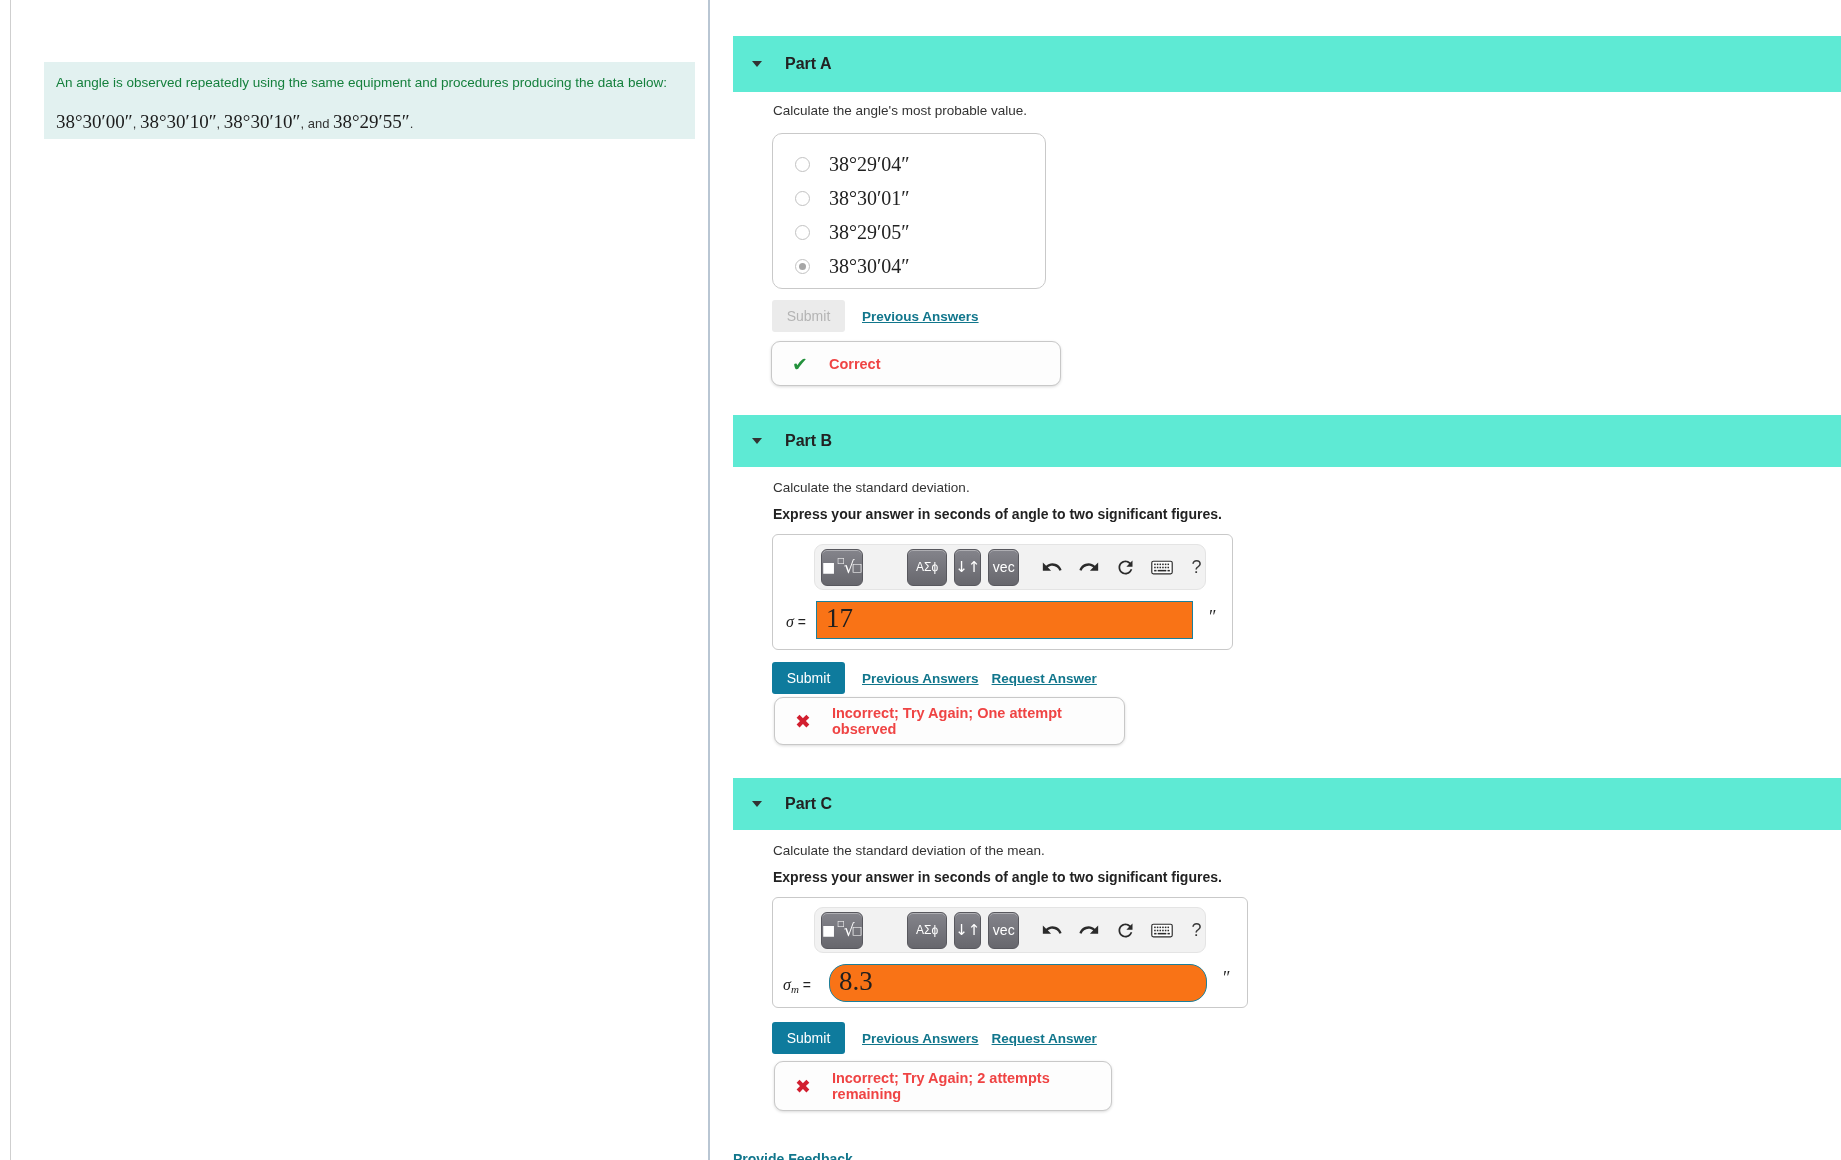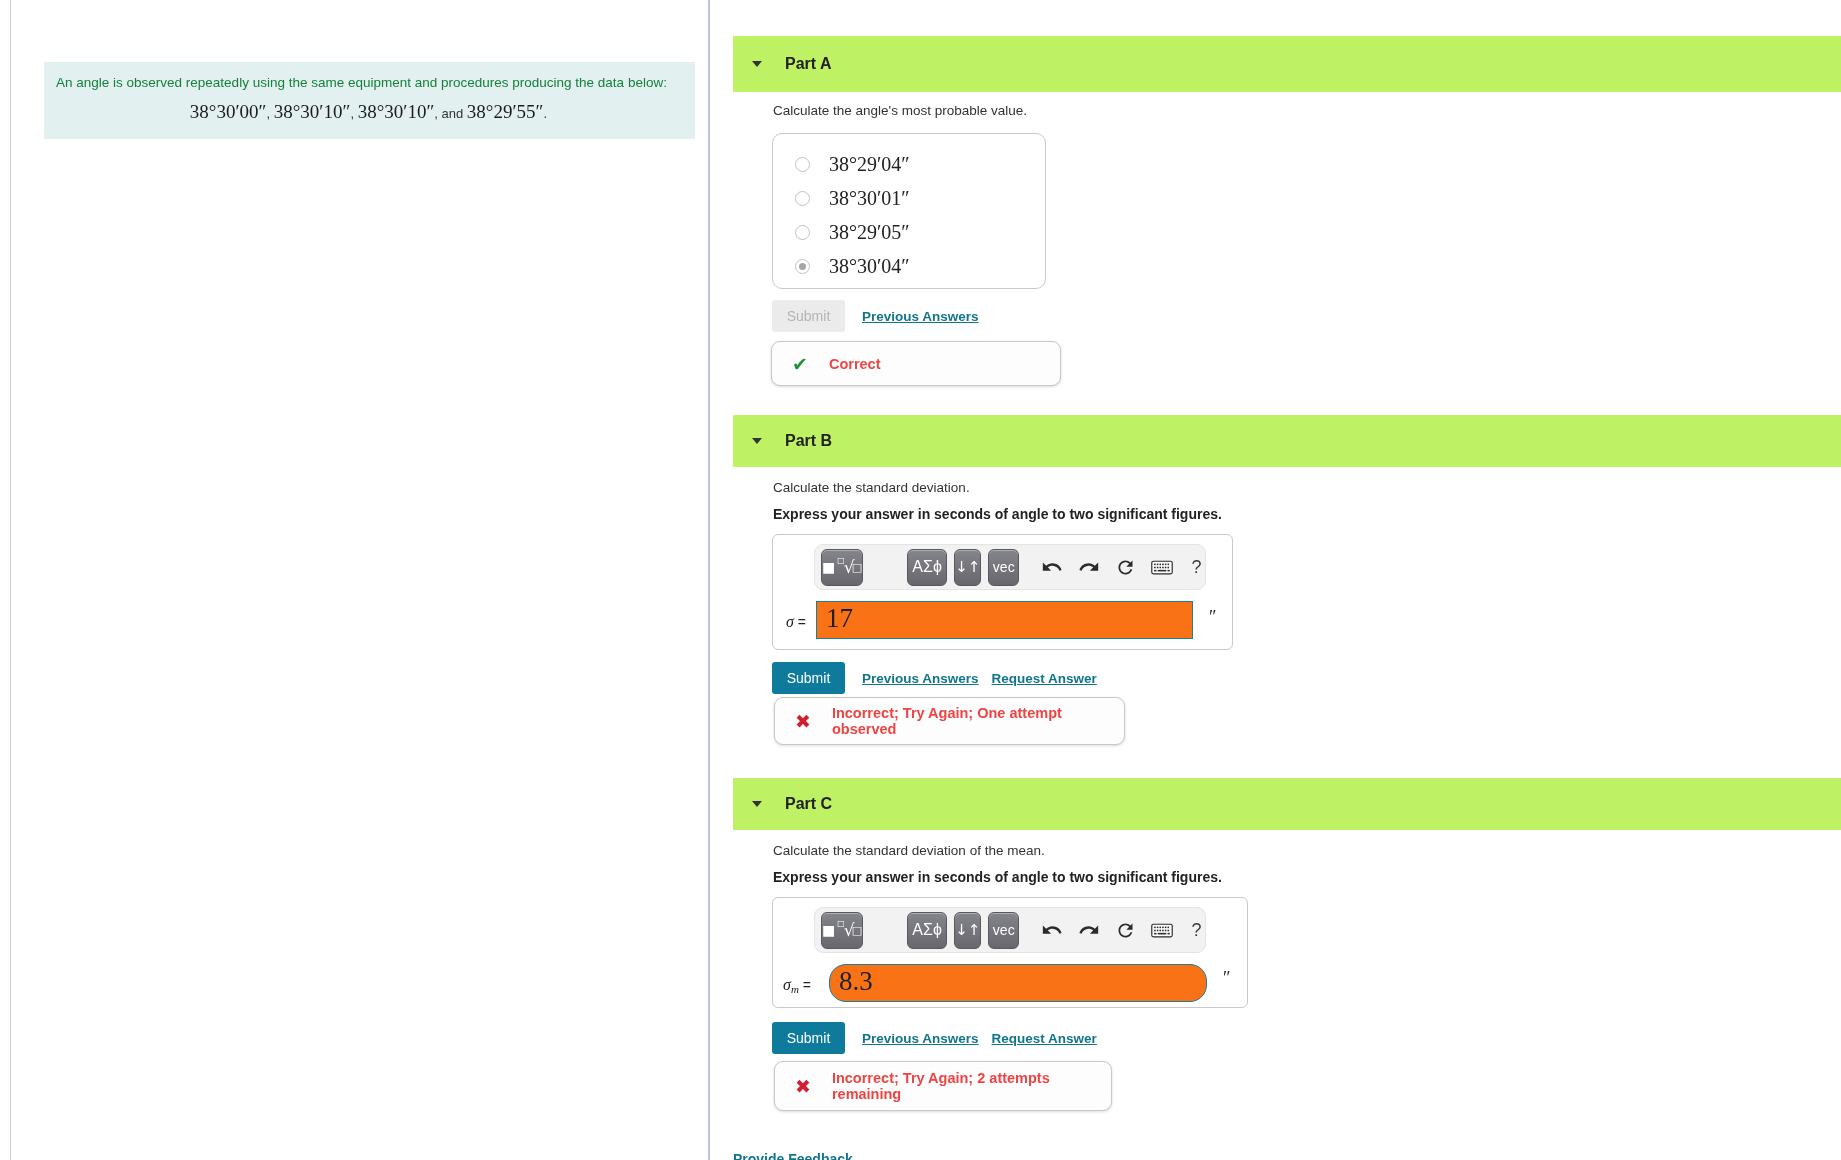--- a/index.html
+++ b/index.html
@@ -8,25 +8,25 @@
 
   .page { position:absolute; inset:0; }
 
   .left-rule  { position:absolute; left:10px; top:0; width:1px; height:1160px; background:#cfcfcf; }
   .divider    { position:absolute; left:708px; top:0; width:2px; height:1160px; background:#b9c6d3; cursor:col-resize; }
 
   
   .info-box { position:absolute; left:44px; top:62px; width:651px; height:77px;
               background:#e2f1f0; padding:12px 14px 0 12px; }
   .statement { font-size:13.5px; line-height:1.3; color:#15803d; }
-  .mathline  { margin-top:9px; font-size:13px; color:#333;text-align:center; }
+  .mathline  { margin-top:19px; font-size:13px; color:#333; }
   .math { font-family:"Liberation Serif", serif; font-size:19px; color:#1c1c1c; }
 
   
-  .band { position:absolute; left:733px; width:1108px; background:#bef264;
+  .band { position:absolute; left:733px; width:1108px; background:#5eead4;
           display:flex; align-items:center; padding-left:19px; gap:23px; }
   .band-a { top:36px;  height:56px; }
   .band-b { top:415px; height:52px; }
   .band-c { top:778px; height:52px; }
   .caret { width:0; height:0; border-left:5px solid transparent; border-right:5px solid transparent;
            border-top:6px solid #333; cursor:pointer; }
   .band-title { font-size:16px; font-weight:bold; color:#222; }
 
   .prompt { position:absolute; left:773px; font-size:13.5px; color:#333; }
   .prompt-a { top:103px; } .prompt-b { top:480px; } .prompt-c { top:843px; }
@@ -70,21 +70,21 @@
 
   .toolbar { position:absolute; left:41px; top:9px; width:392px; height:46px;
              background:#f2f2f2; border:1px solid #e4e4e4; border-radius:9px;
              display:flex; align-items:center; padding-left:6px; }
   .tb-btn { height:37px; margin-right:7px; border:1px solid #58585e; border-radius:6px;
             background:linear-gradient(#84848b,#67676d); color:#fff;
             box-shadow:inset 0 1px 0 rgba(255,255,255,0.35);
             display:flex; align-items:center; justify-content:center; cursor:pointer;
             font-family:"Liberation Sans", sans-serif; }
   .tb-templates { width:51px; }
-  .tb-greek { width:52px; font-size:16px;margin-left:37px; }
+  .tb-greek { width:52px; font-size:12px;margin-left:37px; }
   .tb-updown { width:34px; font-size:15px; font-family:"DejaVu Sans", sans-serif; }
   .tb-vec { width:40px; font-size:14px; }
   .tpl-sq  { font-size:14px; margin-right:2px; font-family:"DejaVu Sans", sans-serif; }
   .tpl-sup { font-size:8px;  position:relative; top:-7px; margin-right:-1px; font-family:"DejaVu Sans", sans-serif; }
   .tpl-rt  { font-size:17px; font-family:"DejaVu Sans", sans-serif; }
   .tpl-bx  { font-size:11px; margin-left:-3px; font-family:"DejaVu Sans", sans-serif; }
 
   .tool-icon { margin-left:15px; width:22px; height:22px; display:flex; align-items:center;
                justify-content:center; cursor:pointer; }
   .tool-icon svg { display:block; }

